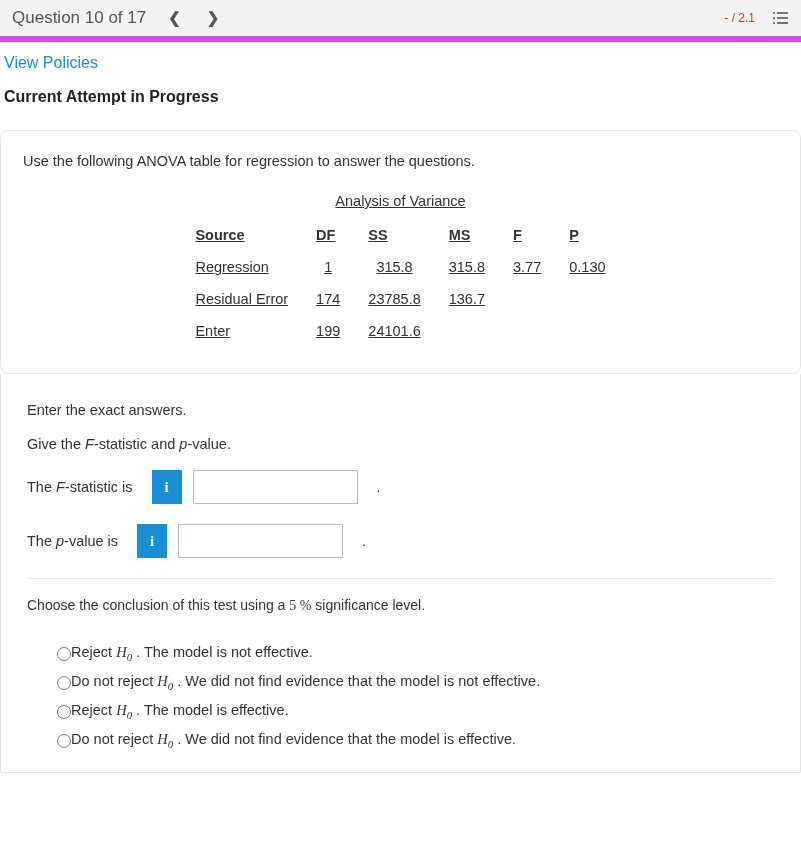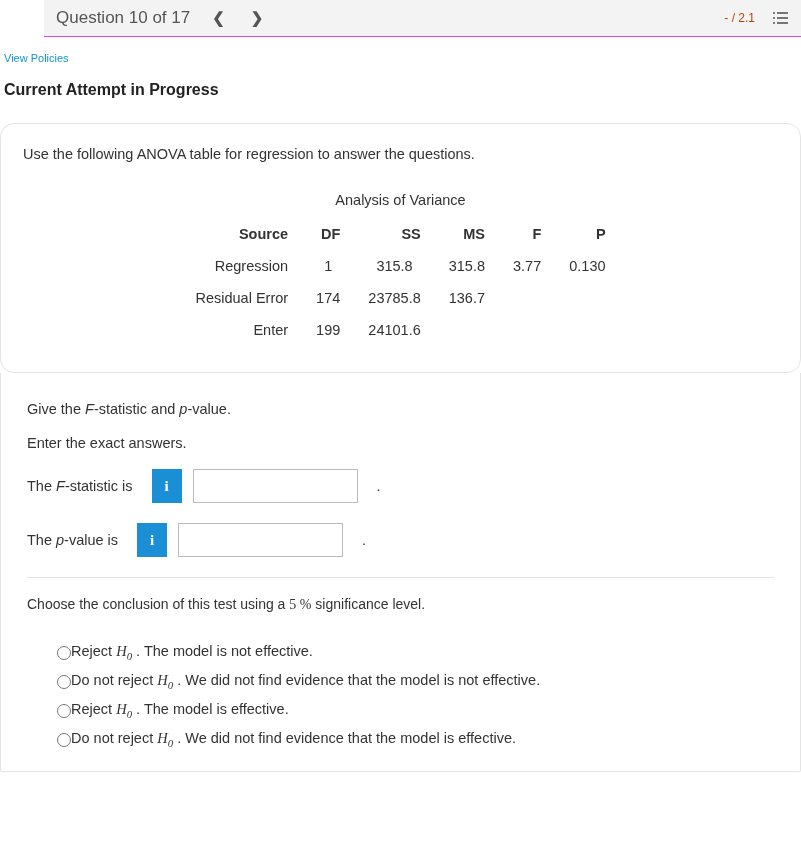--- a/index.html
+++ b/index.html
@@ -1,32 +1,32 @@
 <!DOCTYPE html>
 <html><head>
   <meta charset="utf-8">
   <style>
     * { box-sizing: border-box; margin: 0; padding: 0; }
     body { font-family: Arial, Helvetica, sans-serif; font-size: 14px; color: #333; background: #fff; width: 801px; }
-    .header-bar { background: #f3f3f3; border-bottom: 1px solid #d946ef; padding: 8px 12px; display: flex; align-items: center; justify-content: space-between; margin-left: 44px; }
+    .header-bar { background: #f3f3f3; border-bottom: 6px solid #d946ef; padding: 8px 12px; display: flex; align-items: center; justify-content: space-between; }
     .header-left { display: flex; align-items: center; gap: 18px; }
     .question-counter { color: #555; font-size: 17px; }
     .nav-btn { cursor: pointer; color: #555; font-weight: bold; padding: 0 4px; user-select: none; font-size: 15px; }
     .header-right { display: flex; align-items: center; gap: 16px; }
     .score { color: #c2410c; font-size: 12px; }
     .menu-icon { cursor: pointer; color: #555; display: inline-flex; }
     .content-top { padding: 12px 4px 10px 4px; }
-    .view-policies { color: #0d94d2; font-size: 11px; cursor: pointer; }
+    .view-policies { color: #0d94d2; font-size: 16px; cursor: pointer; }
     .attempt-title { font-weight: bold; font-size: 16px; margin-top: 16px; color: #222; }
-    .panel { border: 1px solid #e4e4e4; border-radius: 14px; margin-top: 14px; padding: 22px 22px 26px 22px; }
+    .panel { border: 1px solid #e4e4e4; border-radius: 8px; margin-top: 14px; padding: 22px 22px 26px 22px; }
     .panel .instructions { font-size: 14.5px; color: #333; }
-    .anova-wrap { margin-top: 30px; text-align: center; }
+    .anova-wrap { margin-top: 24px; text-align: center; text-decoration: underline; }
     .anova-title { font-size: 14.5px; margin-bottom: 10px; }
     .anova-table { margin: 0 auto; border-collapse: collapse; }
-    .anova-table th, .anova-table td { text-align: right; padding: 8px 14px; font-size: 14.5px; white-space: nowrap; }
+    .anova-table th, .anova-table td { text-align: left; padding: 8px 14px; font-size: 14.5px; white-space: nowrap; }
     .anova-table th { font-weight: bold; }
     .anova-table td.num { text-align: center; }
     .section2 { border: 1px solid #e4e4e4; border-top: none; border-radius: 0 0 2px 2px; padding: 28px 26px 12px 26px; }
     .prompt-line { font-size: 14.5px; margin-bottom: 18px; }
     .prompt-line em, .inline-i { font-style: italic; }
     .answer-row { display: flex; align-items: center; gap: 11px; margin-bottom: 20px; font-size: 14.5px; }
     .answer-row .label-text { margin-right: 8px; }
     .info-badge { background: #1b8fd6; color: #fff; width: 30px; height: 34px; display: inline-flex; align-items: center; justify-content: center; font-style: normal; font-family: Georgia, serif; font-weight: bold; font-size: 15px; cursor: pointer; }
     .answer-input { height: 34px; width: 165px; border: 1px solid #bbb; padding: 4px 8px; font-size: 14px; }
     .after-dot { margin-left: 8px; }
@@ -105,24 +105,24 @@
         <td class="num"></td>
         <td class="num"></td>
         <td class="num"></td>
       </tr>
     </tbody>
       </table>
   </div>
 </div>
 
 <div class="section2">
+  <div class="prompt-line">Enter the exact answers.</div>
   <div class="prompt-line">
     <span>Give the </span><em>F</em><span>-statistic and </span><em>p</em><span>-value.</span>
   </div>
-  <div class="prompt-line">Enter the exact answers.</div>
 
   <div class="answer-row">
     <span class="label-text">
       <span>The </span><em>F</em><span>-statistic is</span>
     </span>
     <span class="info-badge">i</span>
     <input class="answer-input" type="text" value="" style="">
     <span class="after-dot">.</span>
   </div>
 

